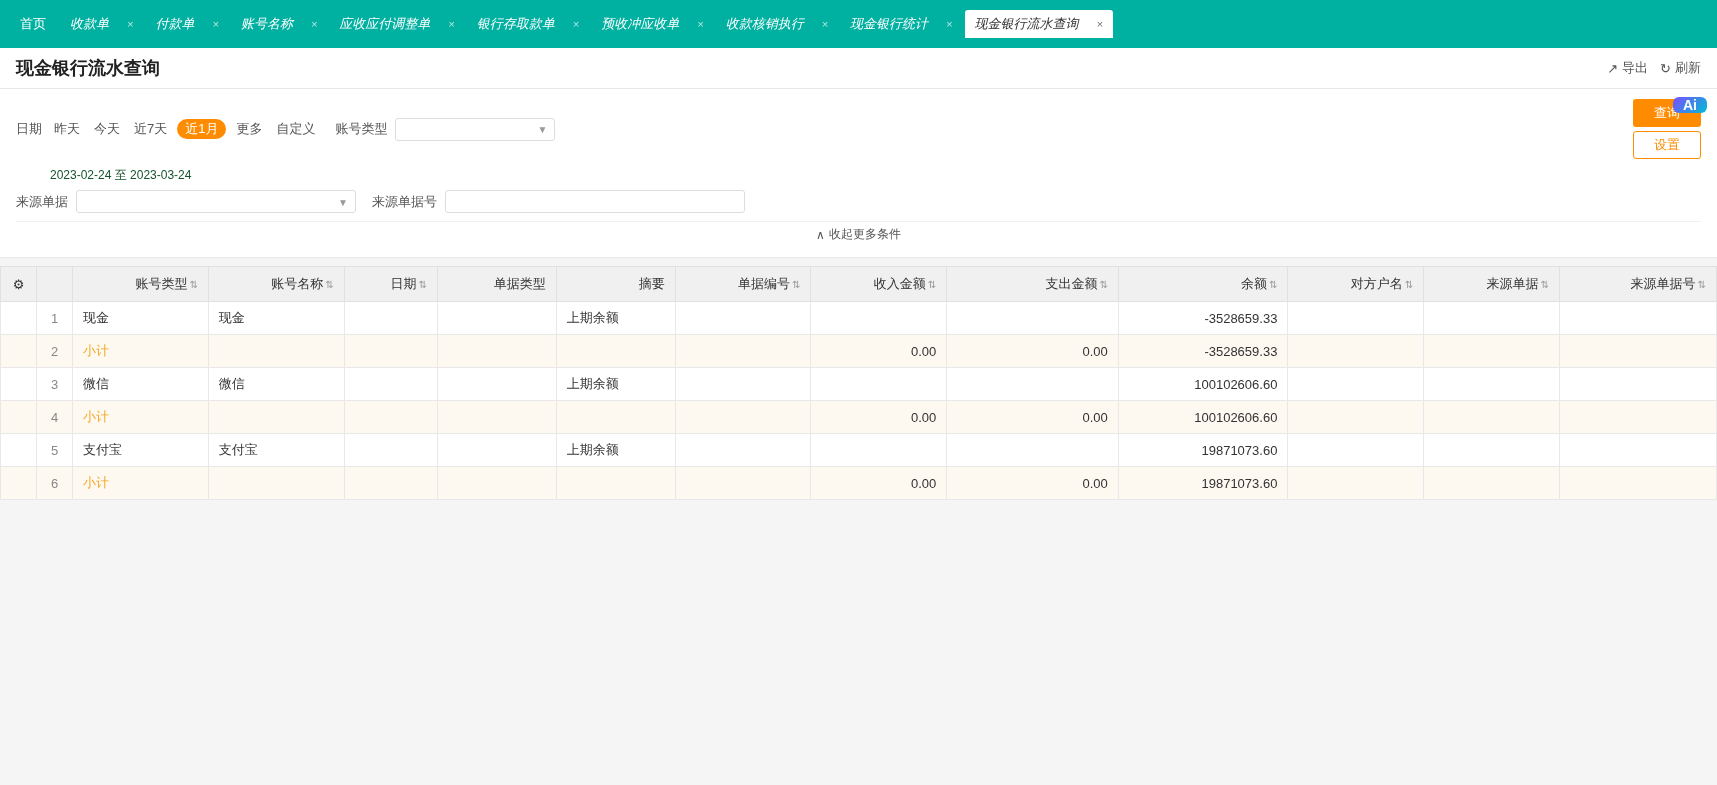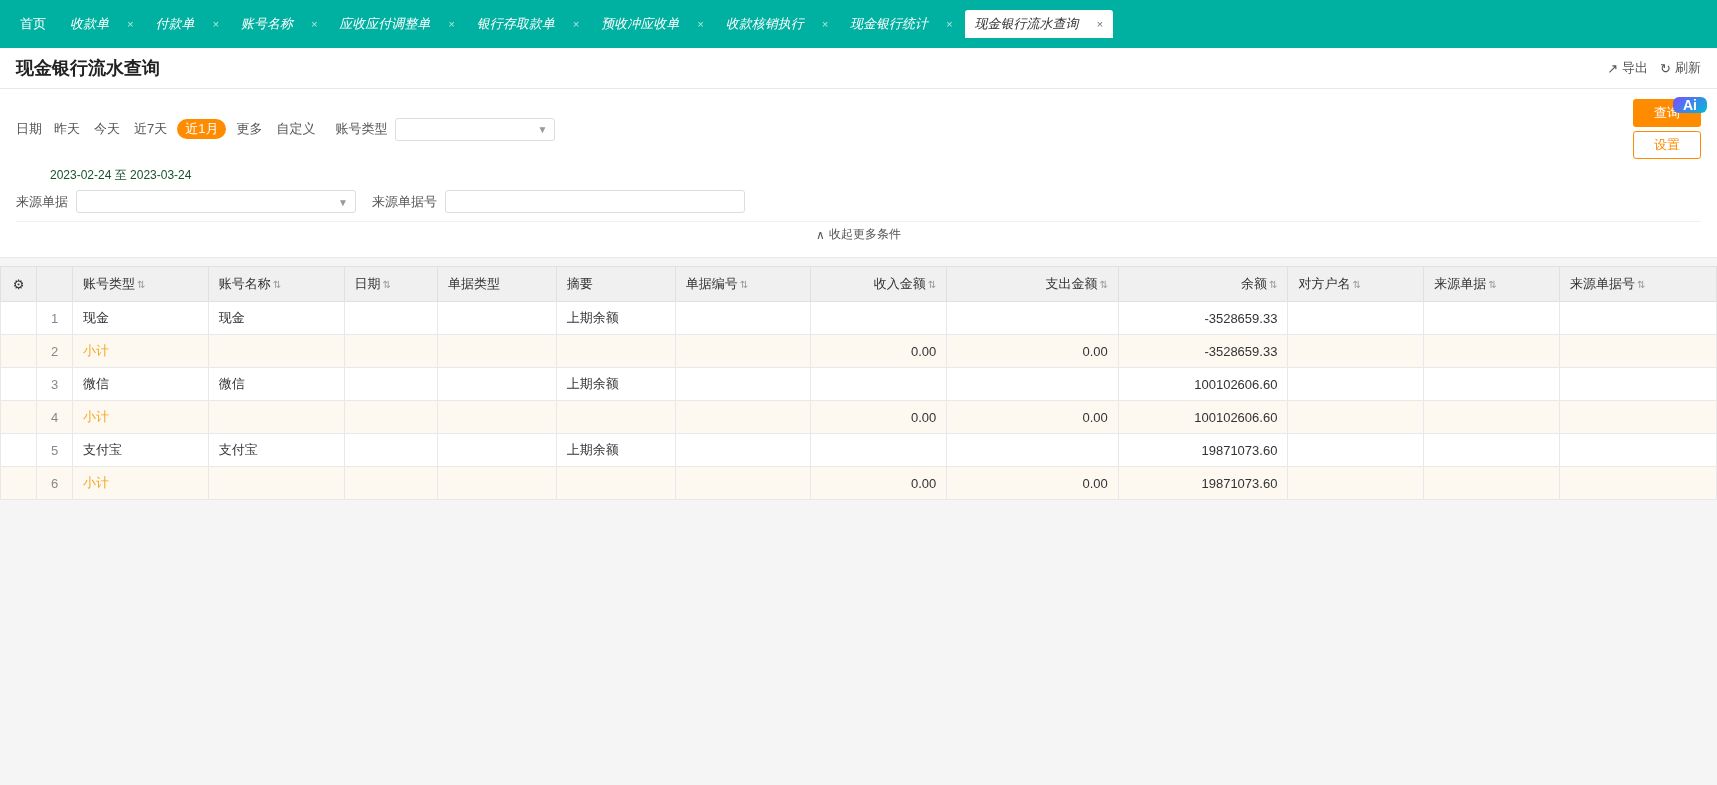--- a/index.html
+++ b/index.html
@@ -202,21 +202,21 @@
     table {
       width: 100%;
       border-collapse: collapse;
       font-size: 13px;
     }
     thead tr {
       background: #f0f0f0;
     }
     thead th {
       padding: 8px 10px;
-      text-align: left;
+      text-align: right;
       border: 1px solid #e0e0e0;
       font-weight: 500;
       color: #333;
       white-space: nowrap;
       position: relative;
     }
     thead th .sort-icon {
       color: #999;
       font-size: 10px;
       margin-left: 2px;

